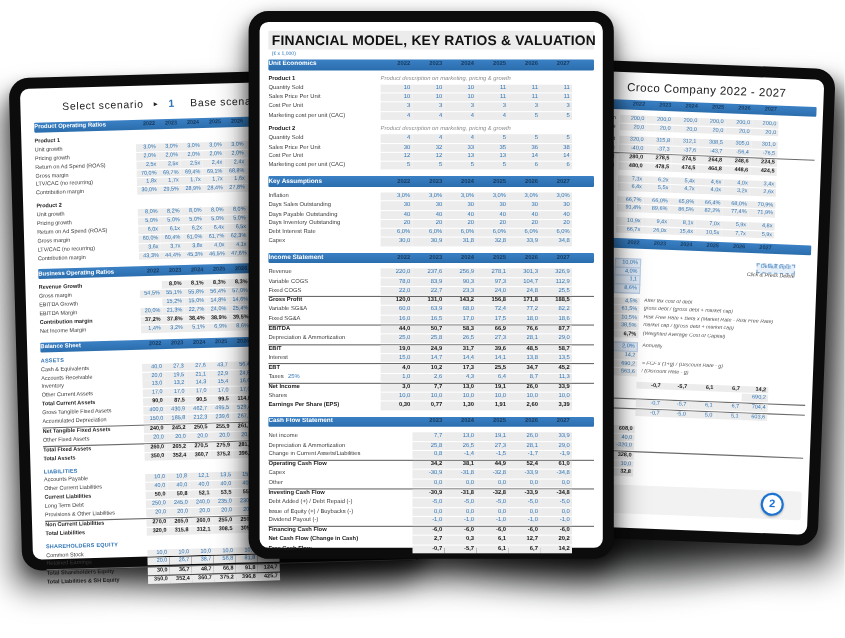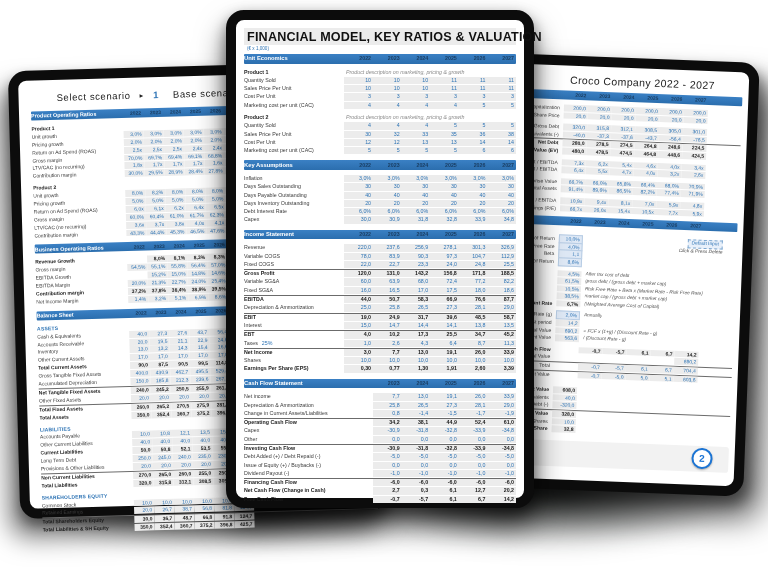--- a/index.html
+++ b/index.html
@@ -8,21 +8,21 @@
 
   
   .blob{position:absolute;z-index:0;filter:blur(10px);border-radius:50%;}
   .blob.b1{left:20px;top:462px;width:430px;height:86px;background:radial-gradient(closest-side,rgba(8,10,9,.85),rgba(8,10,9,0));}
   .blob.b2{left:350px;top:430px;width:400px;height:120px;background:radial-gradient(closest-side,rgba(8,12,10,.9),rgba(8,12,10,0));}
   .blob.b3{left:80px;top:120px;width:60px;height:360px;background:radial-gradient(closest-side,rgba(10,10,10,.5),rgba(10,10,10,0));}
 
   .card{position:absolute;background:#fff;border:10px solid #0c0c0c;border-radius:18px;box-sizing:border-box;}
   .card-left{left:14px;top:66px;width:372px;height:448px;transform:rotate(-1.6deg);z-index:1;
     box-shadow:-10px 18px 26px rgba(0,0,0,.55),0 6px 12px rgba(0,0,0,.35);padding:8px 4px 8px 12px;}
-  .card-center{left:226px;top:10px;width:308px;height:498px;z-index:3;
+  .card-center{left:226px;top:10px;width:332px;height:498px;z-index:3;
     box-shadow:0 18px 30px rgba(0,0,0,.6),0 6px 14px rgba(0,0,0,.4);padding:8px 8px;}
   .card-right{left:424px;top:50px;width:336px;height:434px;transform:rotate(2.2deg);transform-origin:left top;z-index:2;
     box-shadow:18px 22px 32px rgba(0,0,0,.6),6px 8px 14px rgba(0,0,0,.4);padding:6px 6px 6px 10px;}
 
   
   .row{display:flex;align-items:center;margin-bottom:1px;}
   .lbl{color:#3a3a3a;white-space:nowrap;overflow:hidden;}
   .v{text-align:right;color:#2E74B5;background:#ECECEC;padding-right:2px;box-sizing:border-box;white-space:nowrap;}
   .v.blank{background:transparent;}
   .row.b .lbl,.row.gt .lbl.bold{font-weight:bold;color:#1b1b1b;}

